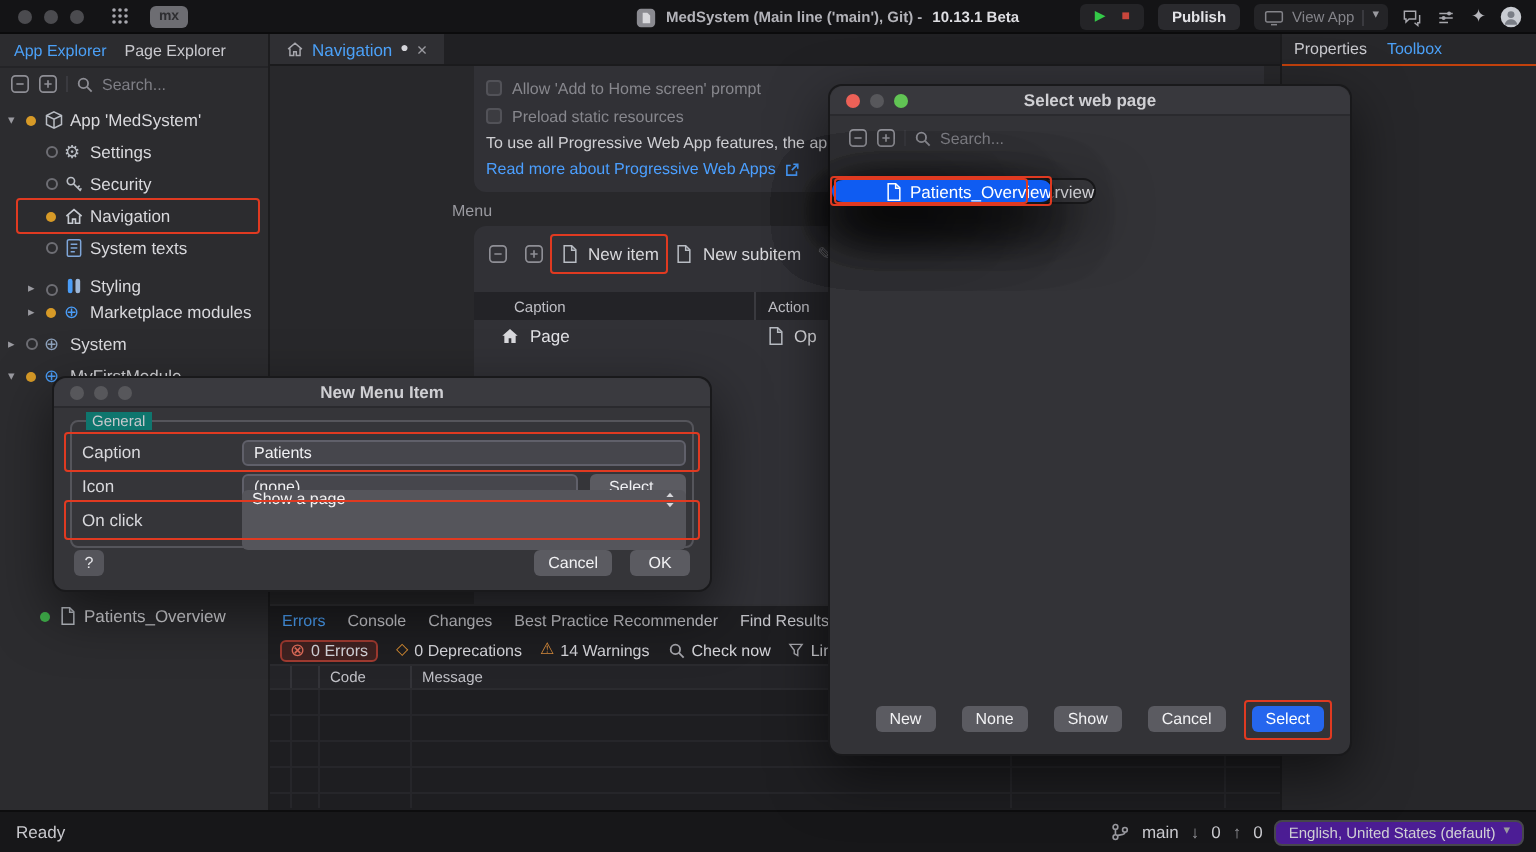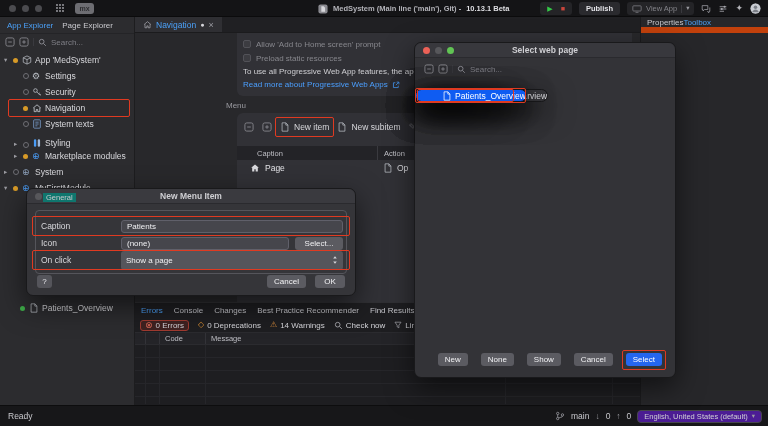--- a/index.html
+++ b/index.html
@@ -97,50 +97,50 @@
   .flt .i{color:#a7a7ad}
   .bhead{height:13px;background:#242428;display:flex;align-items:stretch;font-size:7.5px;color:#bfbfc5;
     border-top:1px solid #2b2b2f;border-bottom:1px solid #2b2b2f}
   .bh{display:flex;align-items:center;padding-left:5px;border-left:1px solid #333338}
   .bh:first-child{border-left:none}
   .grid{position:relative;height:59px;background:repeating-linear-gradient(to bottom,transparent 0 12px,#26262a 12px 13px)}
   .vline{position:absolute;top:0;bottom:0;width:1px;background:#26262a}
 
   
   .rightpanel{position:absolute;left:640px;top:17px;width:128px;height:388px;background:#27272a;border-left:1px solid #1c1c1e}
-  .rtabs{height:16px;display:flex;align-items:center;padding:0 6px;font-size:8px;color:#c9c9ce;border-bottom:6px solid #c2410c}
+  .rtabs{height:16px;display:flex;gap:10px;align-items:center;padding:0 6px;font-size:8px;color:#c9c9ce;border-bottom:1px solid #c2410c}
   .rempty{padding:19px 0 0 38px;font-size:8px;color:#b9b9be}
 
   
   .statusbar{position:absolute;left:0;top:405px;width:768px;height:21px;background:#171719;display:flex;
     align-items:center;border-top:1px solid #0d0d0e;font-size:8.5px;color:#c9c9ce}
   .sb-left{padding-left:8px}
   .sb-right{margin-left:auto;display:flex;align-items:center;gap:6px;margin-right:6px}
   .sb-right .i{color:#9a9aa0}
   .langpill{display:flex;align-items:center;gap:4px;background:#4c1d95;border:1px solid #47474c;border-radius:4px;
     height:13px;padding:0 6px;font-size:7.5px;color:#d0d0d5}
 
   
   .dlg{position:absolute;border-radius:7px;box-shadow:0 10px 28px rgba(0,0,0,.55);border:1px solid #19191b;background:#353539}
   .dlg-title{position:relative;height:15px;display:flex;align-items:center;justify-content:center;font-size:8.5px;
     font-weight:600;color:#cfcfd3;background:#3a3a3f;border-bottom:1px solid #2a2a2e;border-radius:7px 7px 0 0}
   .ddots{position:absolute;left:8px;top:4px;display:flex;gap:5px}
   .ddot{width:7px;height:7px;border-radius:50%;background:#57575b}
   .ddot.red{background:#ec6157}.ddot.green{background:#61c454}
 
   #dlg-menu{left:26px;top:188px;width:330px;height:108px;z-index:40}
-  .grouplabel{position:absolute;left:16px;top:4px;font-size:7.5px;color:#c9c9cd;background:#0f766e;padding:0 3px;z-index:2}
+  .grouplabel{position:absolute;left:16px;top:17px;font-size:7.5px;color:#c9c9cd;background:#0f766e;padding:0 3px;z-index:2}
   .groupbox{position:absolute;left:8px;top:21px;right:8px;height:64px;border:1px solid #55555b;border-radius:4px}
   .frow{position:absolute;left:14px;right:12px;height:14px;display:flex;align-items:center}
   .flabel{width:80px;font-size:8.5px;color:#d8d8dc;flex:none}
   .finput{flex:1;height:13px;background:#46464c;border:1px solid #60606a;border-radius:3px;display:flex;
     align-items:center;padding:0 5px;font-size:8px;color:#f0f0f3}
   .fbtn{margin-left:6px;width:48px;height:13px;background:#5b5b61;border-radius:3px;display:flex;align-items:center;
     justify-content:center;font-size:8px;color:#f0f0f3;flex:none}
-  .fselect{flex:1;height:19px;background:#55555b;border-radius:3px;display:flex;align-items:center;padding:0 5px;
+  .fselect{flex:1;height:30px;background:#55555b;border-radius:3px;display:flex;align-items:flex-start;padding:0 5px;
     font-size:8px;color:#f2f2f4}
   .fselect .arr{margin-left:auto;display:inline-flex}
   .fselect .arr svg{width:6px;height:10px}
   .dlg-foot{position:absolute;left:10px;right:10px;bottom:7px;display:flex;align-items:center;gap:9px}
   .helpbtn{width:15px;height:13px;background:#55555b;border-radius:3px;display:flex;align-items:center;
     justify-content:center;font-size:8px;color:#e6e6ea}
   .gbtn{height:13px;min-width:30px;padding:0 7px;border-radius:3px;background:#5b5b61;color:#f2f2f4;font-size:8px;
     display:flex;align-items:center;justify-content:center;border:none;font-family:inherit}
   .gbtn.primary{background:#2566ee;color:#fff}
   .spacer{flex:1}

